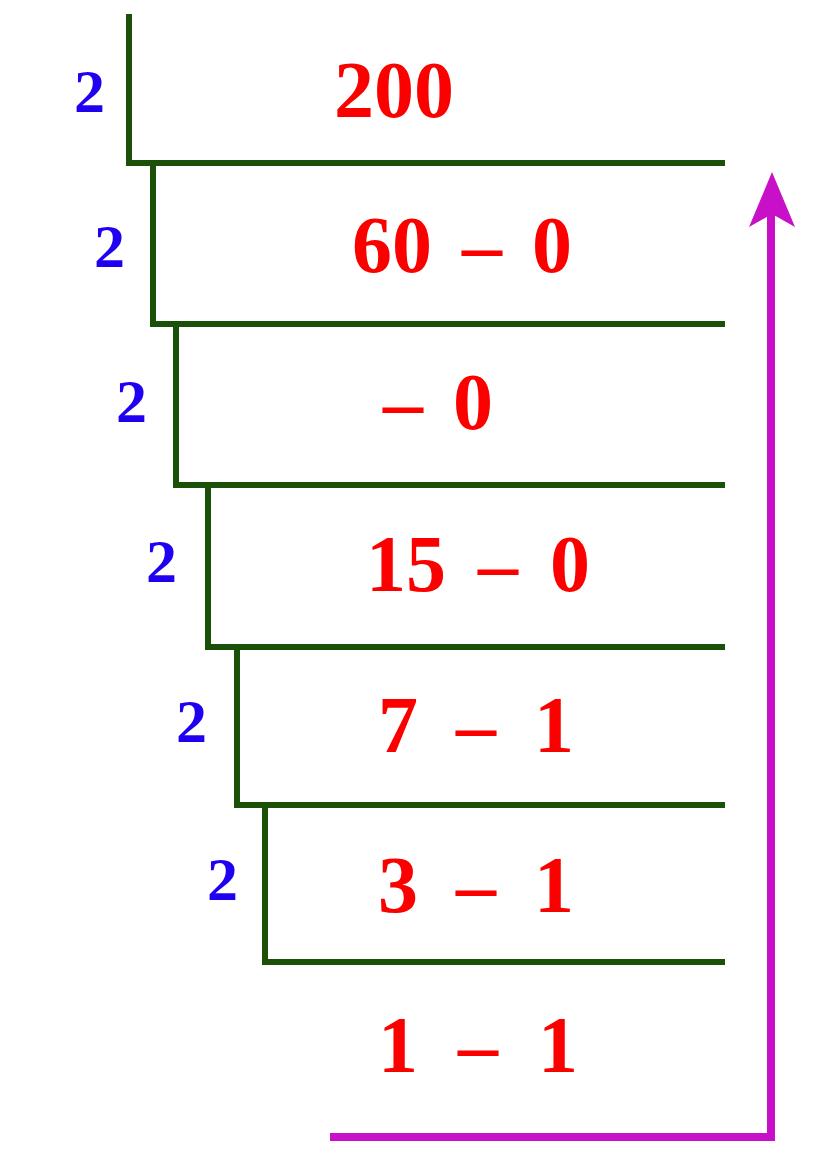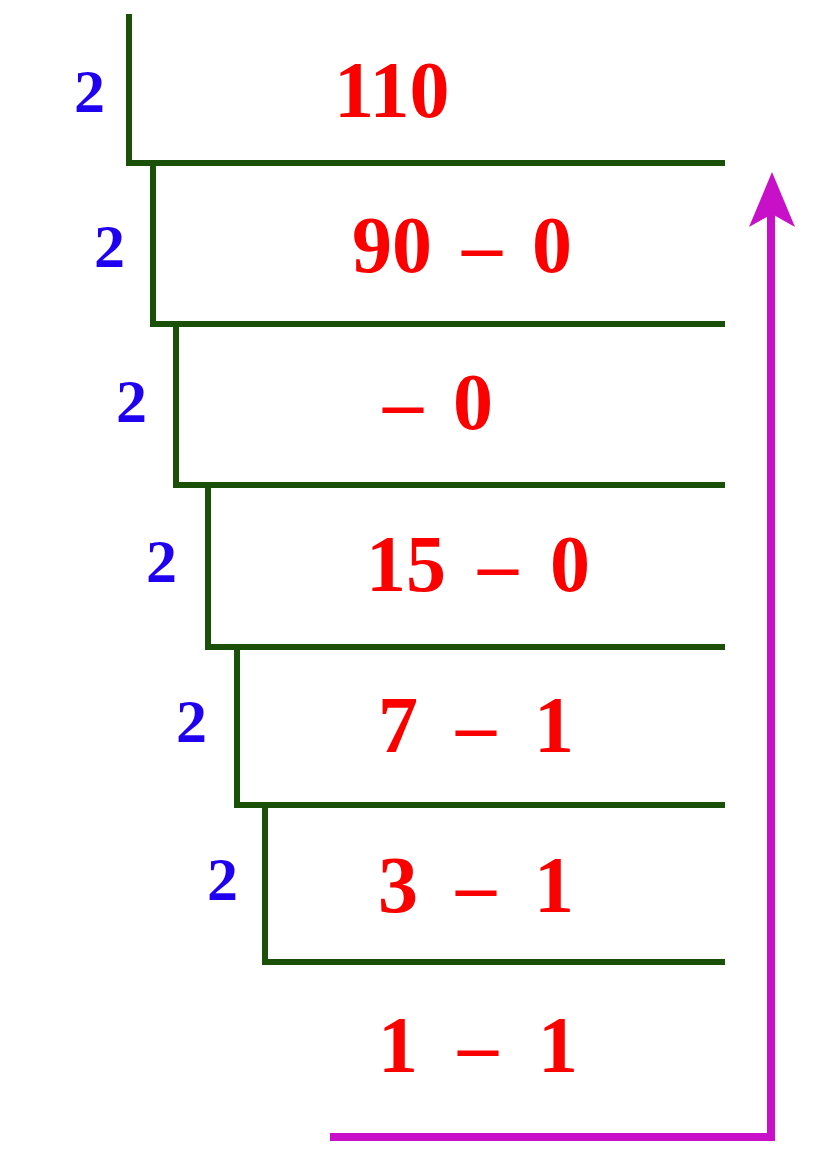--- a/index.html
+++ b/index.html
@@ -94,26 +94,26 @@
   <div class="arrow-head" style="left:745px; top:172px; width:54px; height:58px;">
     <svg width="54" height="58" viewBox="0 0 54 58" xmlns="http://www.w3.org/2000/svg">
       <path d="M27 0 L50 55 L27 42 L4 55 Z" fill="#C810C8"></path>
     </svg>
   </div>
   <div class="arrow-shaft" style="left:767px; top:205px; width:8px; height:936px;"></div>
   <div class="arrow-bottom" style="left:330px; top:1133px; width:445px; height:8px;"></div>
 
   <div class="divisor" style="left:10px; top:60px; width:95px;">2</div>
   <div class="dividend-row" style="left:334px; top:50px;">
-    <span class="num">110</span>
+    <span class="num">200</span>
   </div>
 
   <div class="divisor" style="left:30px; top:215px; width:95px;">2</div>
   <div class="dividend-row" style="left:352px; top:205px;">
-    <span class="num">90</span>
+    <span class="num">60</span>
     <span class="dash" style="margin:0 30px;">–</span>
     <span class="rem">0</span>
   </div>
 
   <div class="divisor" style="left:52px; top:370px; width:95px;">2</div>
   <div class="dividend-row" style="left:353px; top:362px;">
     <span class="dash" style="margin:0 30px;">–</span>
     <span class="rem">0</span>
   </div>
 

